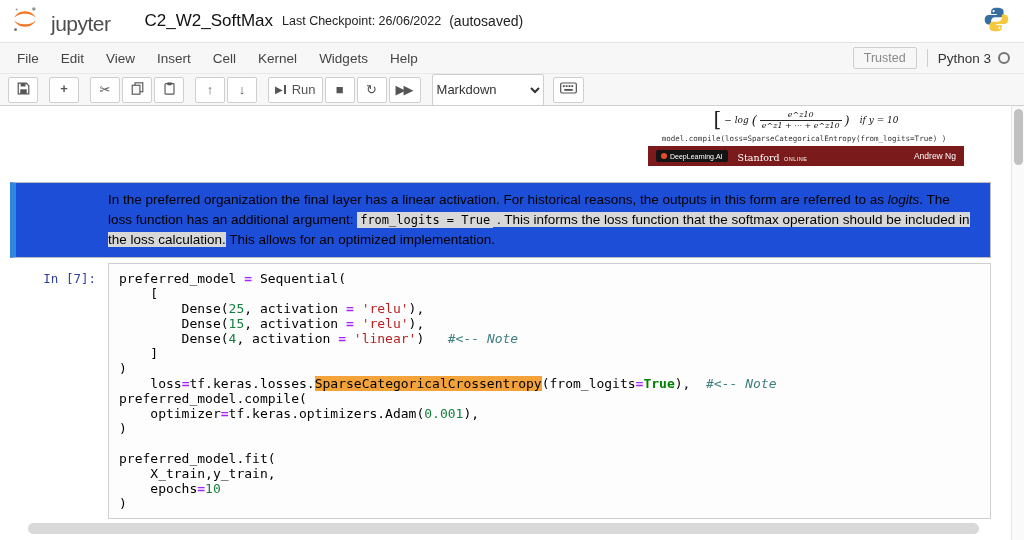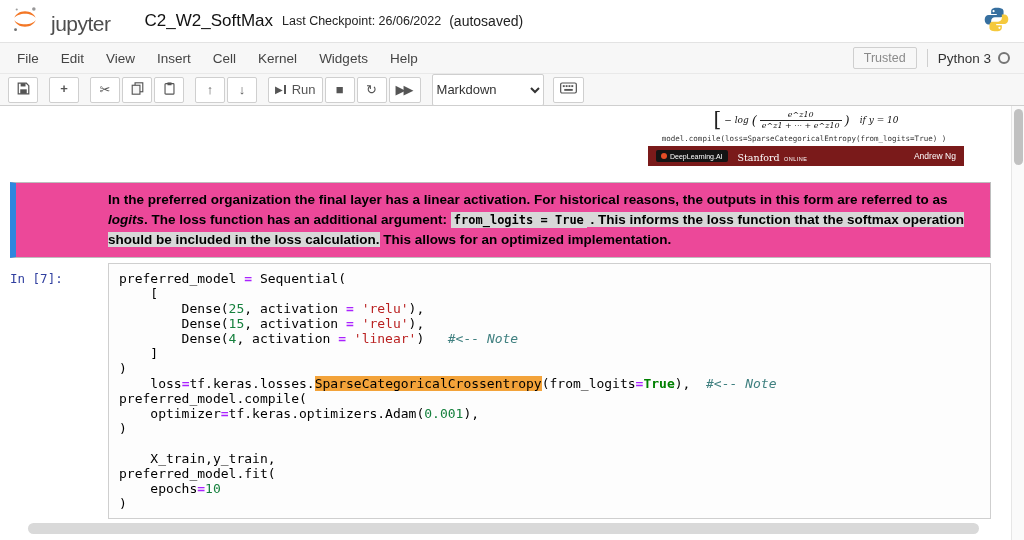--- a/index.html
+++ b/index.html
@@ -60,30 +60,30 @@
   .banner { margin-top:3px; height:20px; background:#7a1a1a; display:flex; align-items:center; padding:0 8px; gap:10px; }
   .dl-pill { background:#141414; color:#fff; font-size:7px; display:inline-flex; align-items:center; gap:3px;
     padding:2.5px 5px; border-radius:2px; white-space:nowrap; }
   .dl-dot { width:6px; height:6px; border-radius:50%; background:#e44d26; display:inline-block; }
   .stanford { color:#fff; white-space:nowrap; }
   .st-name { font-family:"DejaVu Serif", serif; font-size:9.5px; }
   .st-sub { font-size:5.5px; letter-spacing:0.5px; }
   .author { margin-left:auto; font-size:8.5px; color:#fff; }
 
   
-  .mdcell { display:flex; margin:76px 20px 0 10px; border:1px solid #bdbdbd; border-left:6px solid #2e86de; background:#ec4899;font-weight:bold; }
+  .mdcell { display:flex; margin:76px 20px 0 10px; border:1px solid #bdbdbd; border-left:6px solid #2e86de; background:#1d4ed8; }
   .md-gutter { width:92px; flex:none; }
   .md-body { flex:1; padding:7px 14px 7px 0; font-size:13.5px; line-height:20px; color:#000; }
   .seg-i { font-style:italic; }
   .seg-code { font-family:"DejaVu Sans Mono", monospace; font-size:12px; background:#d8d8d8; padding:1px 3px; }
   .seg-sel { background:#d8d8d8; }
 
   
   .codecell { display:flex; margin:5px 20px 0 10px; }
-  .prompt { width:98px; flex:none; text-align:left; padding:8px 12px 0 0; color:#303F9F;
+  .prompt { width:98px; flex:none; text-align:right; padding:8px 12px 0 0; color:#303F9F;
     font-family:"DejaVu Sans Mono", monospace; font-size:12.5px; }
   .input-area { flex:1; border:1px solid #cfcfcf; background:#fdfdfd; padding:7px 10px;
     font-family:"DejaVu Sans Mono", monospace; font-size:13px; line-height:15px; cursor:text; }
   .cm-line { white-space:pre; min-height:15px; }
   .tk-p { color:#000; }
   .tk-o { color:#AA22FF; font-weight:bold; }
   .tk-n { color:#15803d; }
   .tk-s { color:#BA2121; }
   .tk-c { color:#408080; font-style:italic; }
   .tk-k { color:#008000; font-weight:bold; }
@@ -264,22 +264,22 @@
           <div class="cm-line"><span class="tk-p">        Dense(</span><span class="tk-n">25</span><span class="tk-p">, activation </span><span class="tk-o">=</span><span class="tk-p"> </span><span class="tk-s">'relu'</span><span class="tk-p">),</span></div>
           <div class="cm-line"><span class="tk-p">        Dense(</span><span class="tk-n">15</span><span class="tk-p">, activation </span><span class="tk-o">=</span><span class="tk-p"> </span><span class="tk-s">'relu'</span><span class="tk-p">),</span></div>
           <div class="cm-line"><span class="tk-p">        Dense(</span><span class="tk-n">4</span><span class="tk-p">, activation </span><span class="tk-o">=</span><span class="tk-p"> </span><span class="tk-s">'linear'</span><span class="tk-p">)   </span><span class="tk-c">#&lt;-- Note</span></div>
           <div class="cm-line"><span class="tk-p">    ]</span></div>
           <div class="cm-line"><span class="tk-p">)</span></div>
           <div class="cm-line"><span class="tk-p">    loss</span><span class="tk-o">=</span><span class="tk-p">tf.keras.losses.</span><span class="tk-h">SparseCategoricalCrossentropy</span><span class="tk-p">(from_logits</span><span class="tk-o">=</span><span class="tk-k">True</span><span class="tk-p">),  </span><span class="tk-c">#&lt;-- Note</span></div>
           <div class="cm-line"><span class="tk-p">preferred_model.compile(</span></div>
           <div class="cm-line"><span class="tk-p">    optimizer</span><span class="tk-o">=</span><span class="tk-p">tf.keras.optimizers.Adam(</span><span class="tk-n">0.001</span><span class="tk-p">),</span></div>
           <div class="cm-line"><span class="tk-p">)</span></div>
           <div class="cm-line"><span class="tk-p"></span></div>
+          <div class="cm-line"><span class="tk-p">preferred_model.fit(</span></div>
           <div class="cm-line"><span class="tk-p">    X_train,y_train,</span></div>
-          <div class="cm-line"><span class="tk-p">preferred_model.fit(</span></div>
           <div class="cm-line"><span class="tk-p">    epochs</span><span class="tk-o">=</span><span class="tk-n">10</span></div>
           <div class="cm-line"><span class="tk-p">)</span></div>
         </div>
     </div>
   </div>
 
   <div class="outbar"></div>
   <div class="outtext">
     <span>Epoch 1/10</span>
   </div>

